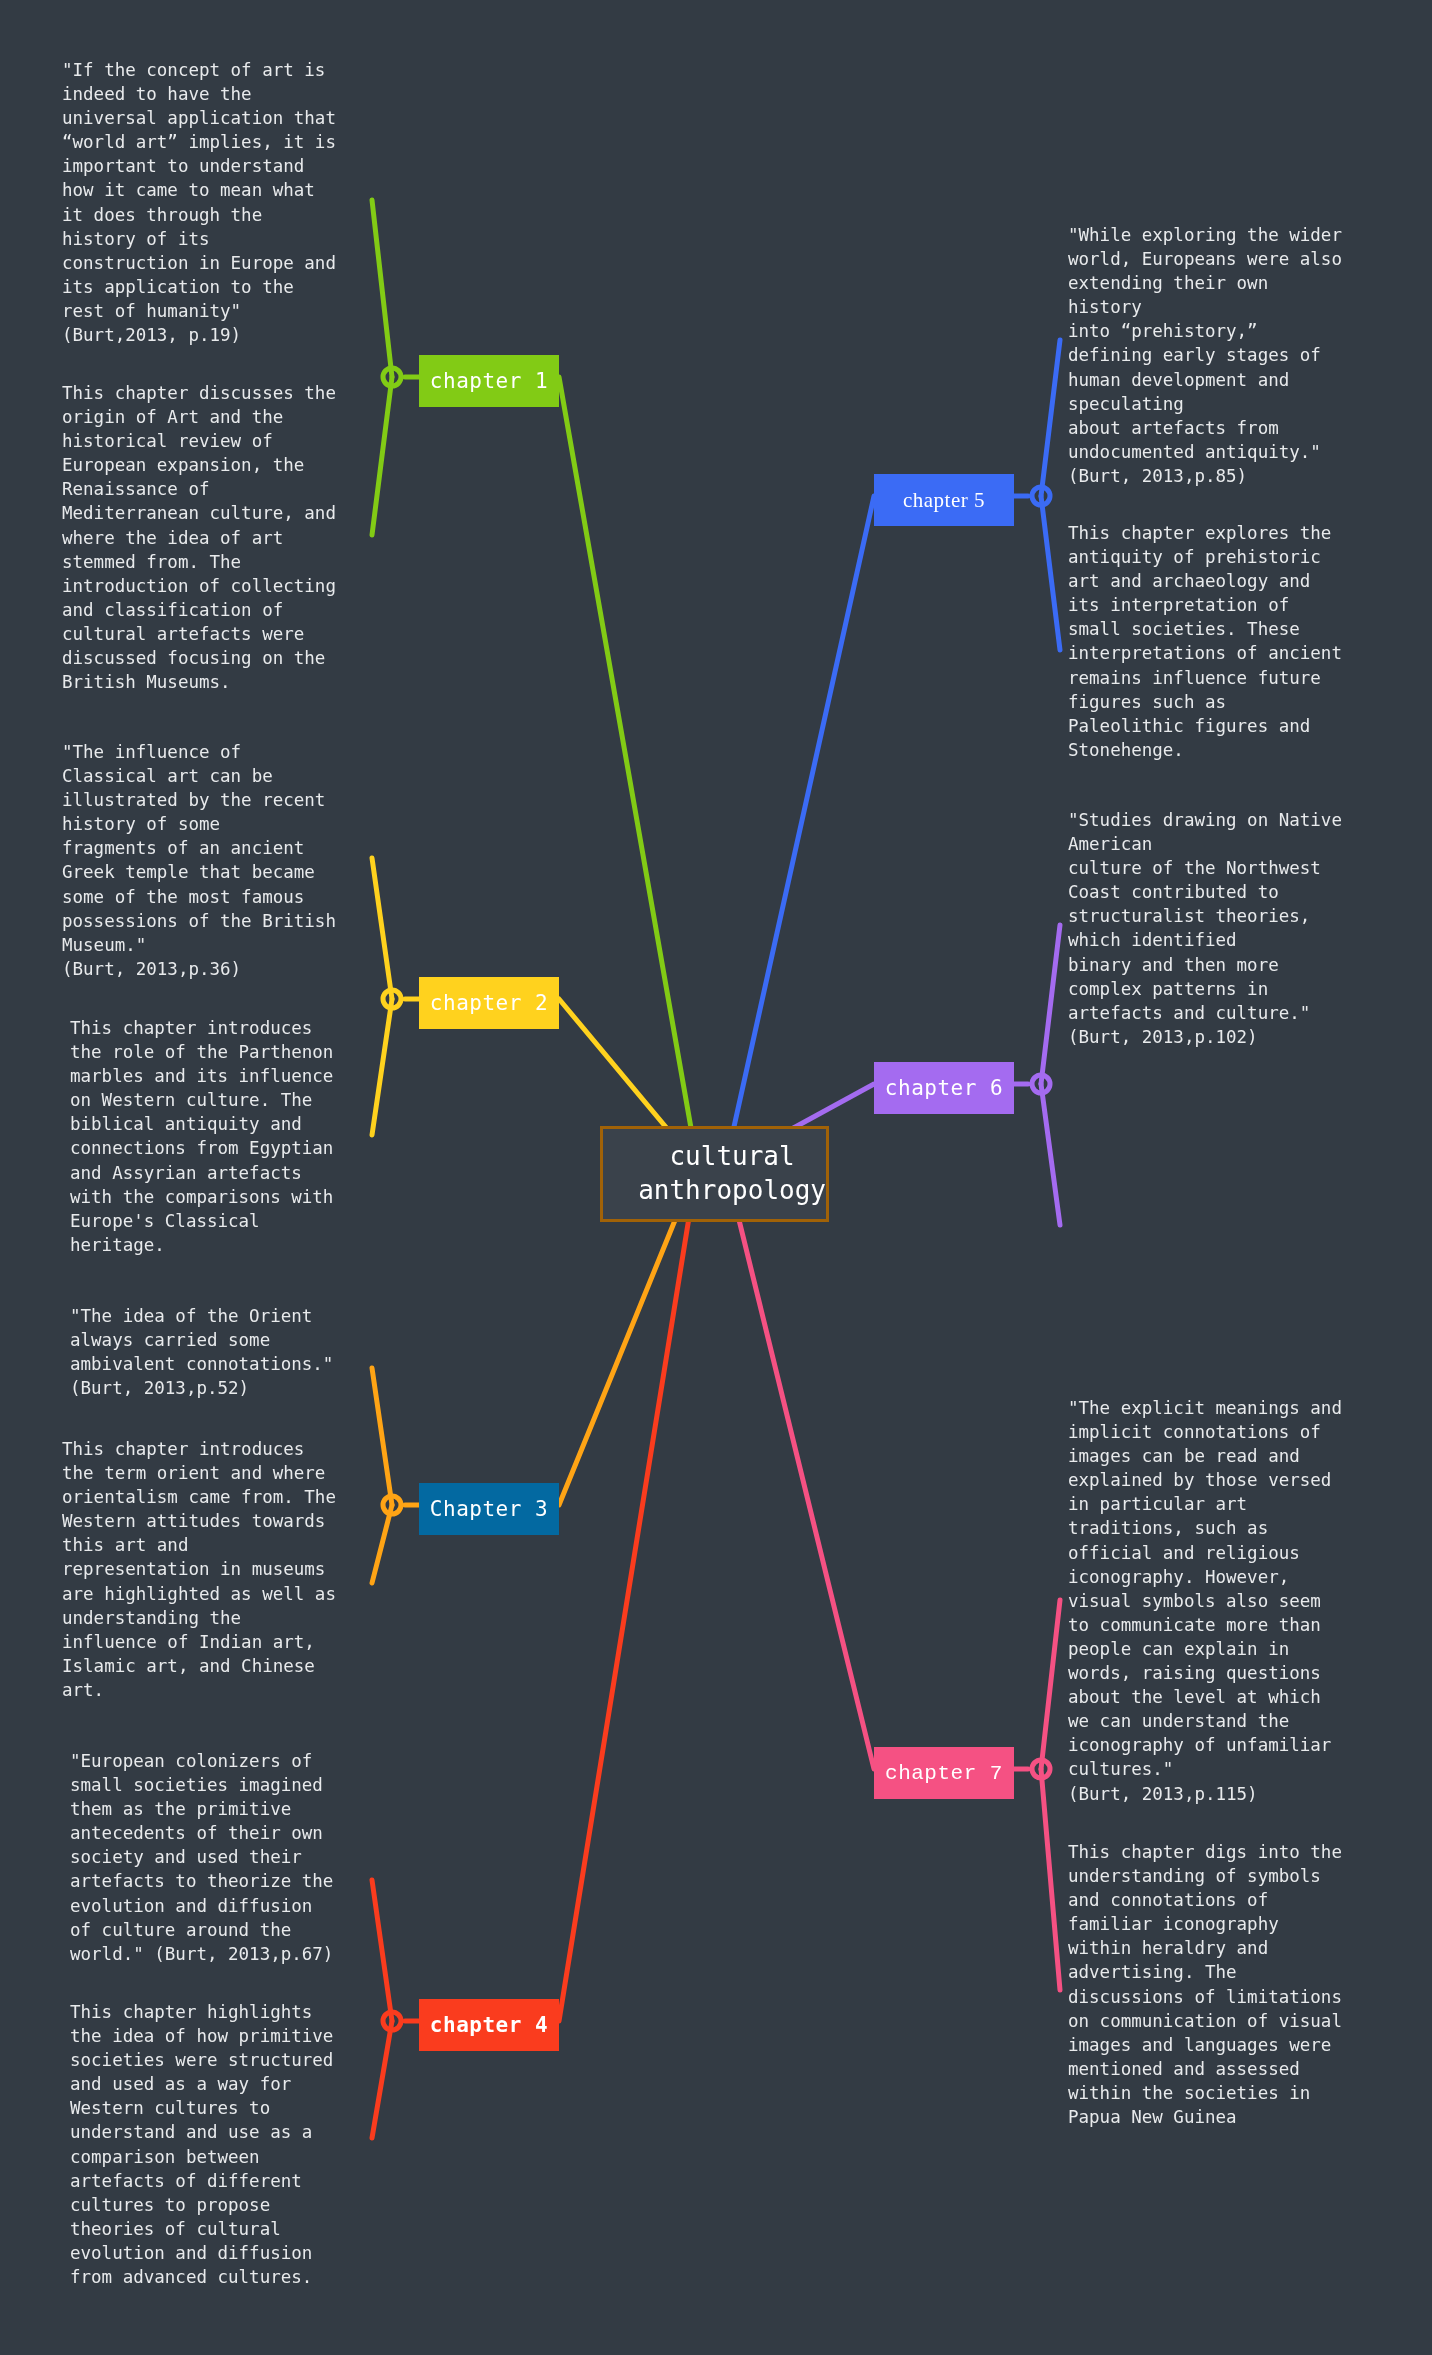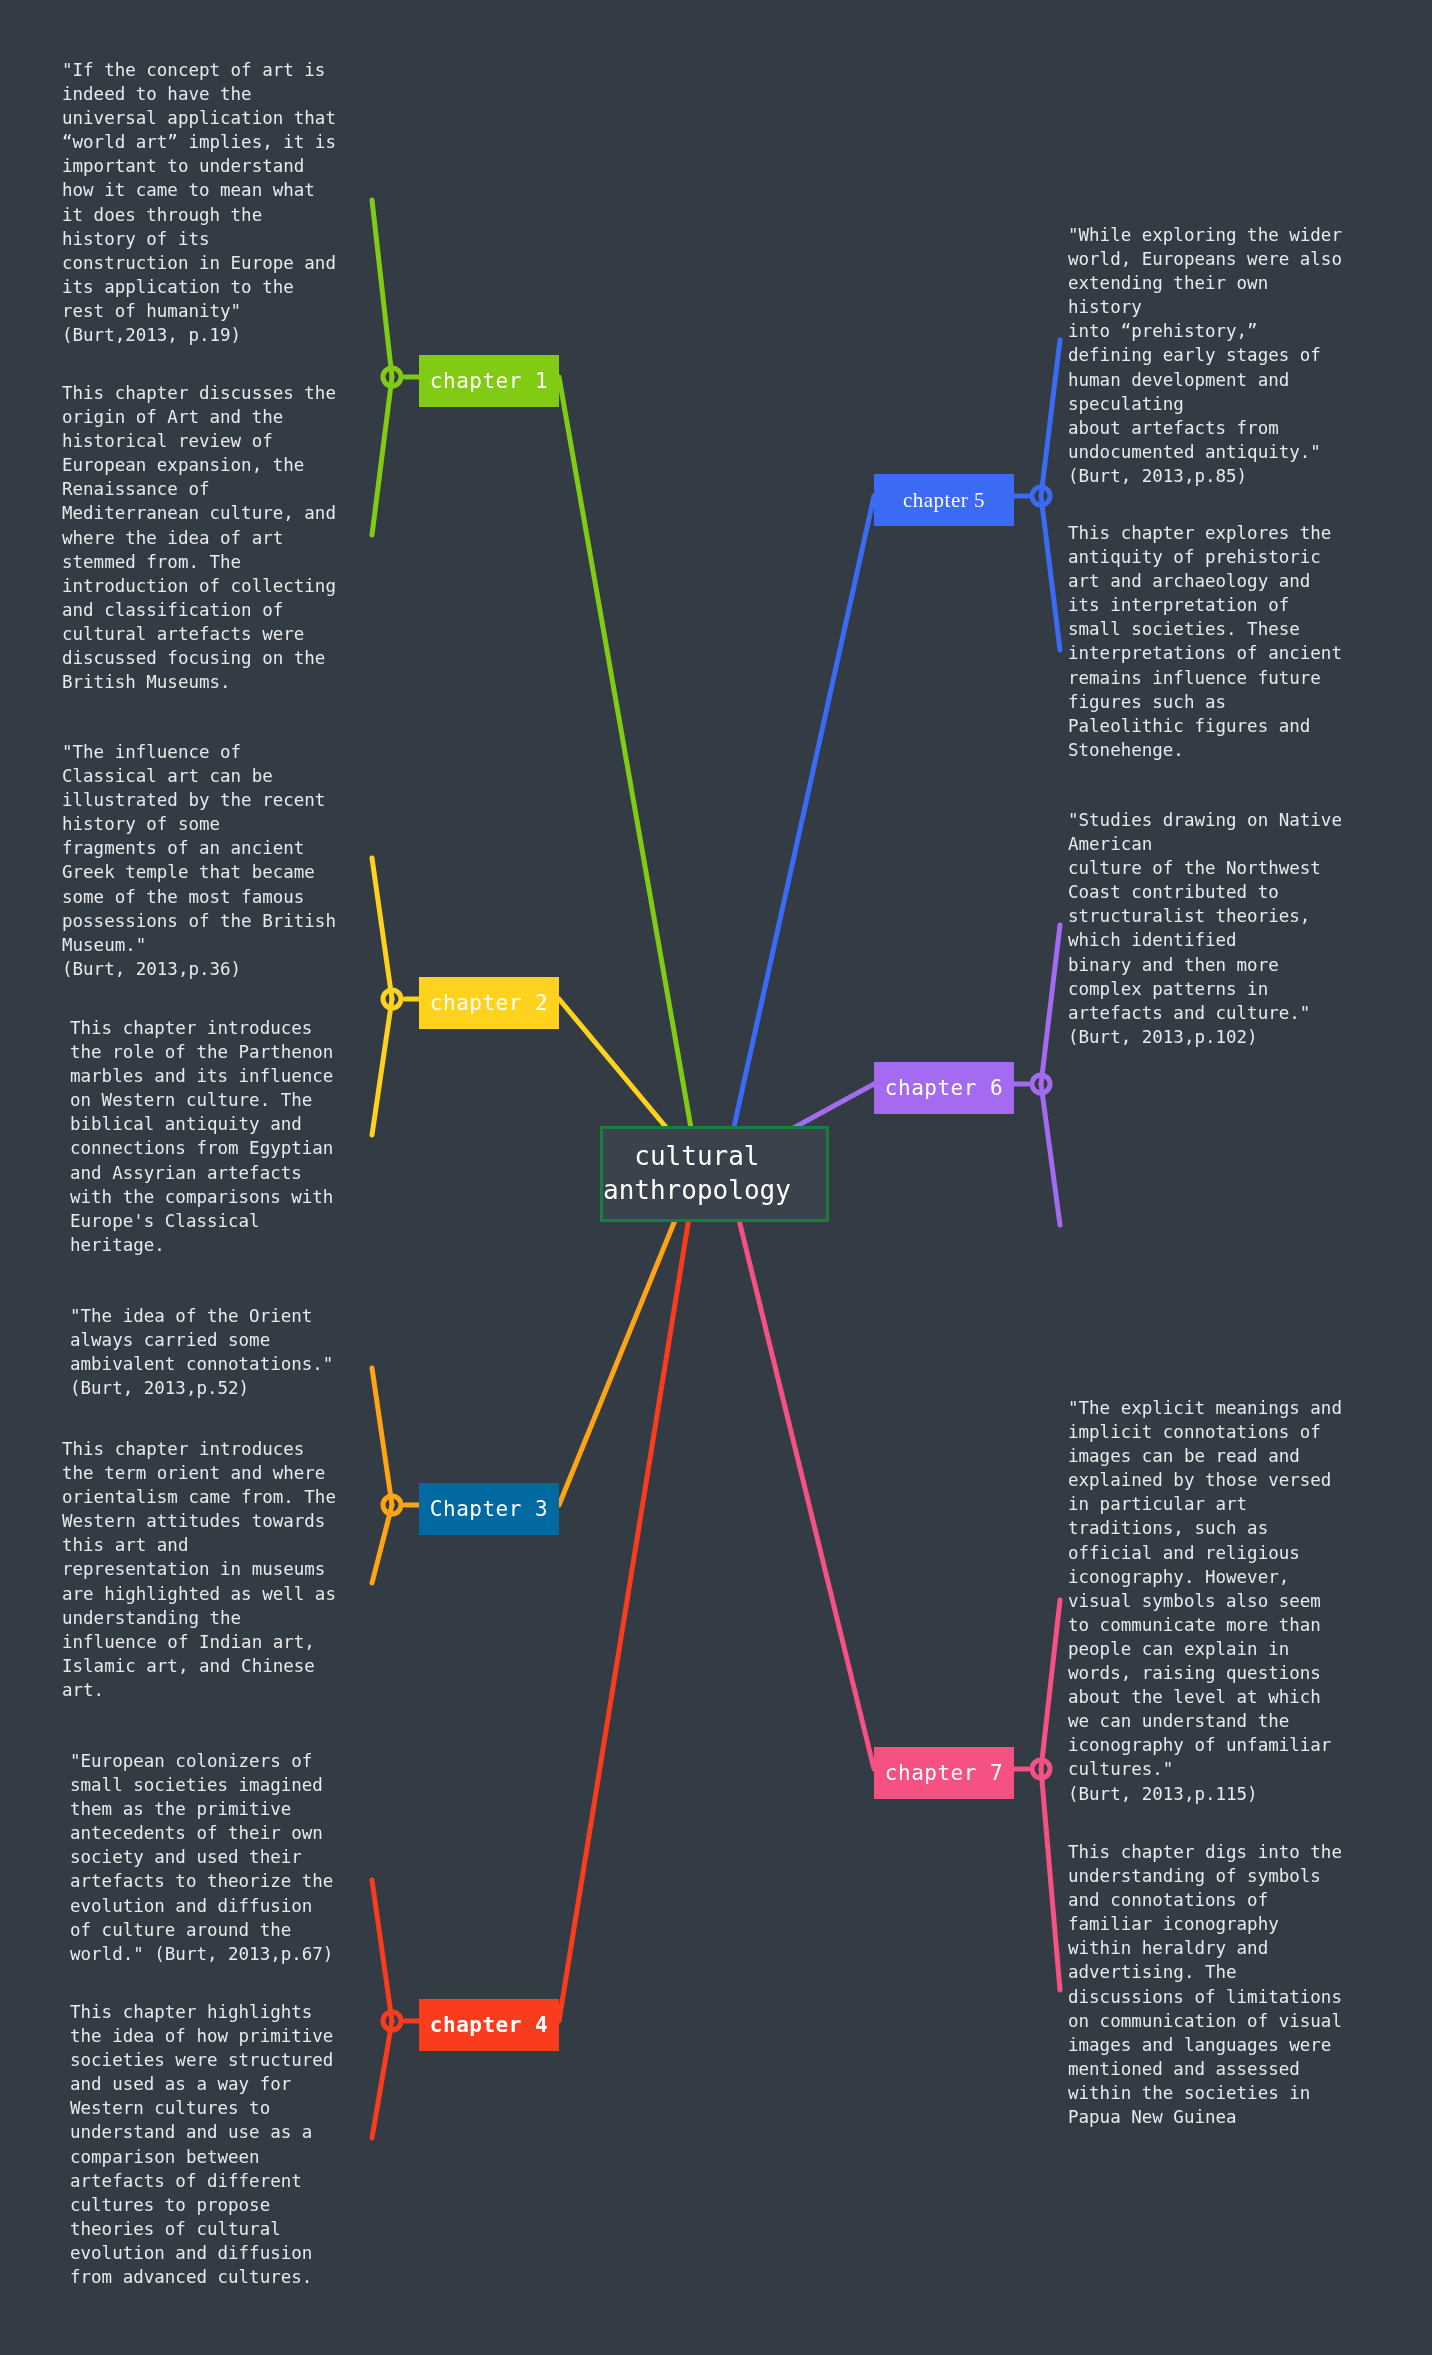--- a/index.html
+++ b/index.html
@@ -35,28 +35,28 @@
     z-index: 6;
   }
   .node.chapter {
     height: 52px;
     width: 140px;
   }
   .center-node {
     position: absolute;
     z-index: 6;
     background: #3a424b;
-    border: 3px solid #15803d;
+    border: 3px solid #a16207;
     color: #ffffff;
     font-size: 26px;
     line-height: 1.3;
     text-align: center;
     display: flex;
     align-items: center;
-    justify-content: flex-start;
+    justify-content: flex-end;
     font-family: "DejaVu Sans Mono", "Liberation Mono", monospace;
   }
   .center-node span { display: block; }
   .txt {
     position: absolute;
     color: #e8eaec;
     font-size: 17.5px;
     line-height: 24.1px;
     font-family: "DejaVu Sans Mono", "Liberation Mono", monospace;
     white-space: pre-wrap;
@@ -125,21 +125,21 @@
   </div>
   <div class="node chapter" style="left: 419px; top: 1999px; background: rgb(250, 60, 30); font-weight: bold;">
     <span>chapter 4</span>
   </div>
   <div class="node chapter" style="left: 874px; top: 474px; background: rgb(59, 107, 245); font-family: Liberation Serif, serif;">
     <span>chapter 5</span>
   </div>
   <div class="node chapter" style="left: 874px; top: 1062px; background: rgb(164, 107, 240); text-align: center;">
     <span>chapter 6</span>
   </div>
-  <div class="node chapter" style="left: 874px; top: 1747px; background: rgb(245, 81, 131);">
+  <div class="node chapter" style="left: 874px; top: 1747px; background: rgb(245, 81, 131); font-family: Liberation Mono, monospace;">
     <span>chapter 7</span>
   </div>
 
   <div class="txt" style="left:62px; top:58px; width:310px;">"If the concept of art is
 indeed to have the
 universal application that
 “world art” implies, it is
 important to understand
 how it came to mean what
 it does through the

